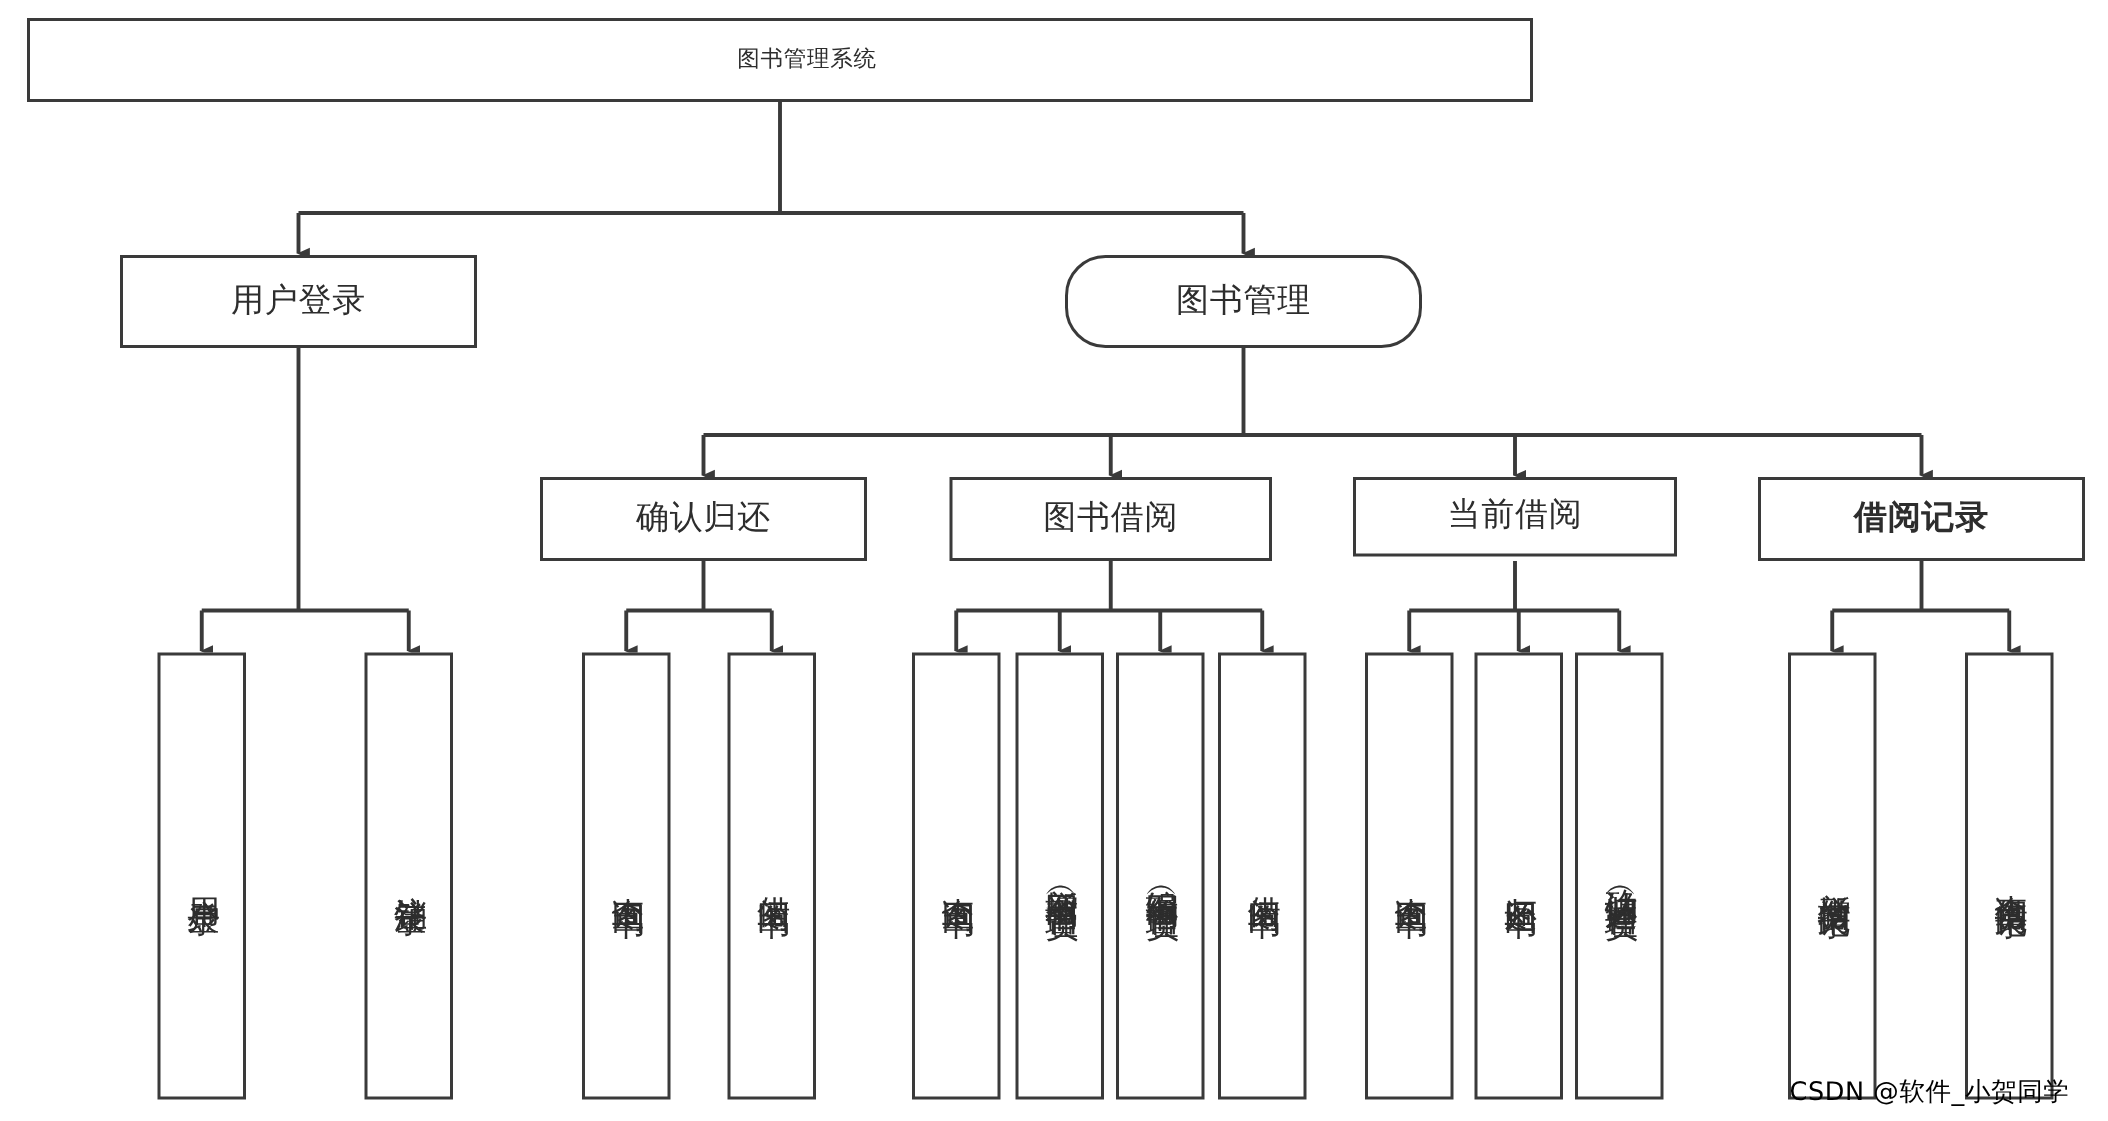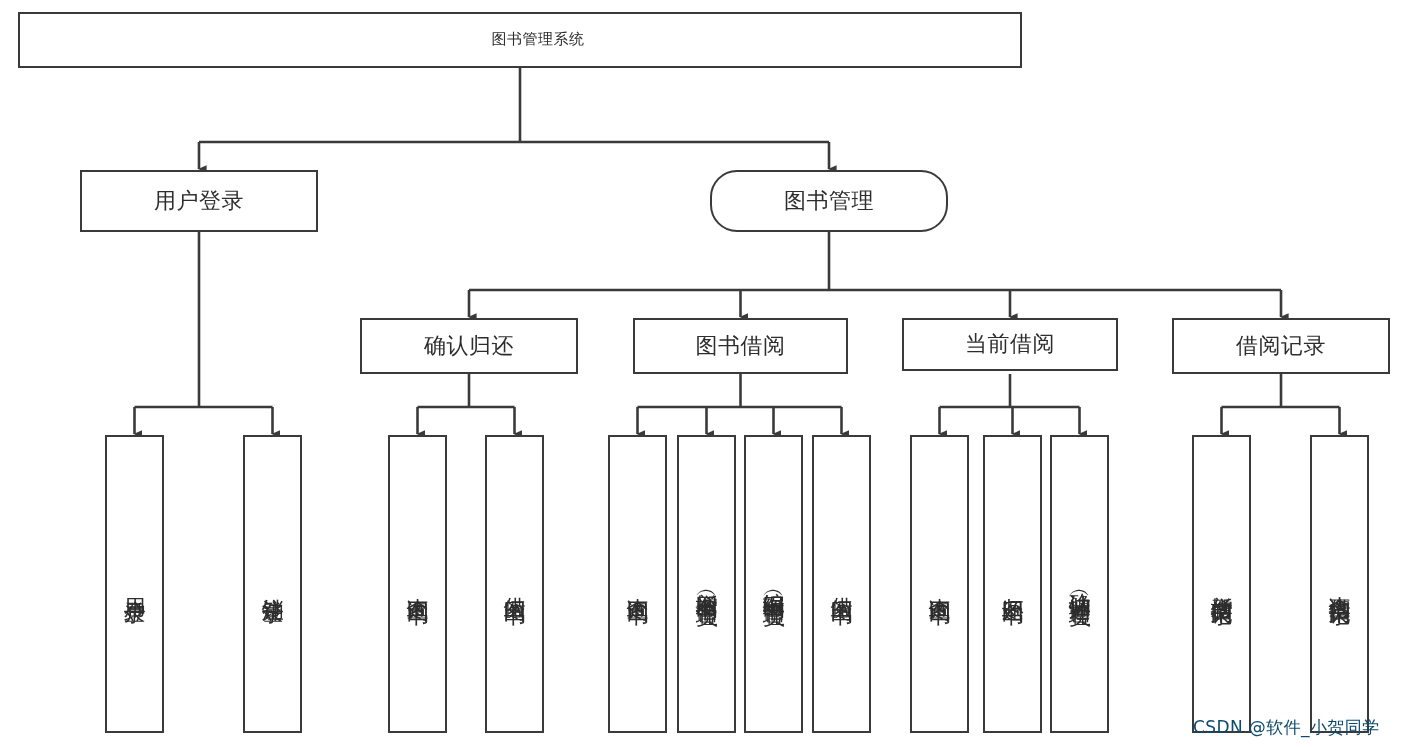--- a/index.html
+++ b/index.html
@@ -53,21 +53,21 @@
     font-size: 22px;
     line-height: 1.30;
     letter-spacing: 2px;
     white-space: nowrap;
     text-align: center;
   }
   .node.root .lbl { font-size: 15px; margin-left: 36px; }
   .watermark {
     position: absolute;
     font-size: 17px;
-    color: #0c4a6e;
+    color: #000000;
     white-space: nowrap;
     letter-spacing: 0.4px;
     font-family: "DejaVu Sans", "Liberation Sans", sans-serif;
   }
 </style>
 </head>
 <body>
 
 <div id="canvas">
   <svg class="edges" viewBox="0 0 1405 747">
@@ -124,21 +124,21 @@
       </div>
       <div class="node" style="left: 360px; top: 318px; width: 218px; height: 56px;">
         <span class="lbl">确认归还</span>
       </div>
       <div class="node" style="left: 633px; top: 318px; width: 215px; height: 56px;">
         <span class="lbl">图书借阅</span>
       </div>
       <div class="node" style="left: 902px; top: 318px; width: 216px; height: 53px;">
         <span class="lbl">当前借阅</span>
       </div>
-      <div class="node" style="left: 1172px; top: 318px; width: 218px; height: 56px;">
+      <div class="node" style="left: 1172px; top: 318px; width: 218px; height: 56px; font-weight: bold;">
         <span class="lbl">借阅记录</span>
       </div>
       <div class="node vert" style="left: 105px; top: 435px; width: 59px; height: 298px;">
         <span class="lbl">用户登录</span>
       </div>
       <div class="node vert" style="left: 243px; top: 435px; width: 59px; height: 298px;">
         <span class="lbl">注销登录</span>
       </div>
       <div class="node vert" style="left: 388px; top: 435px; width: 59px; height: 298px;">
         <span class="lbl">查询图书</span>

